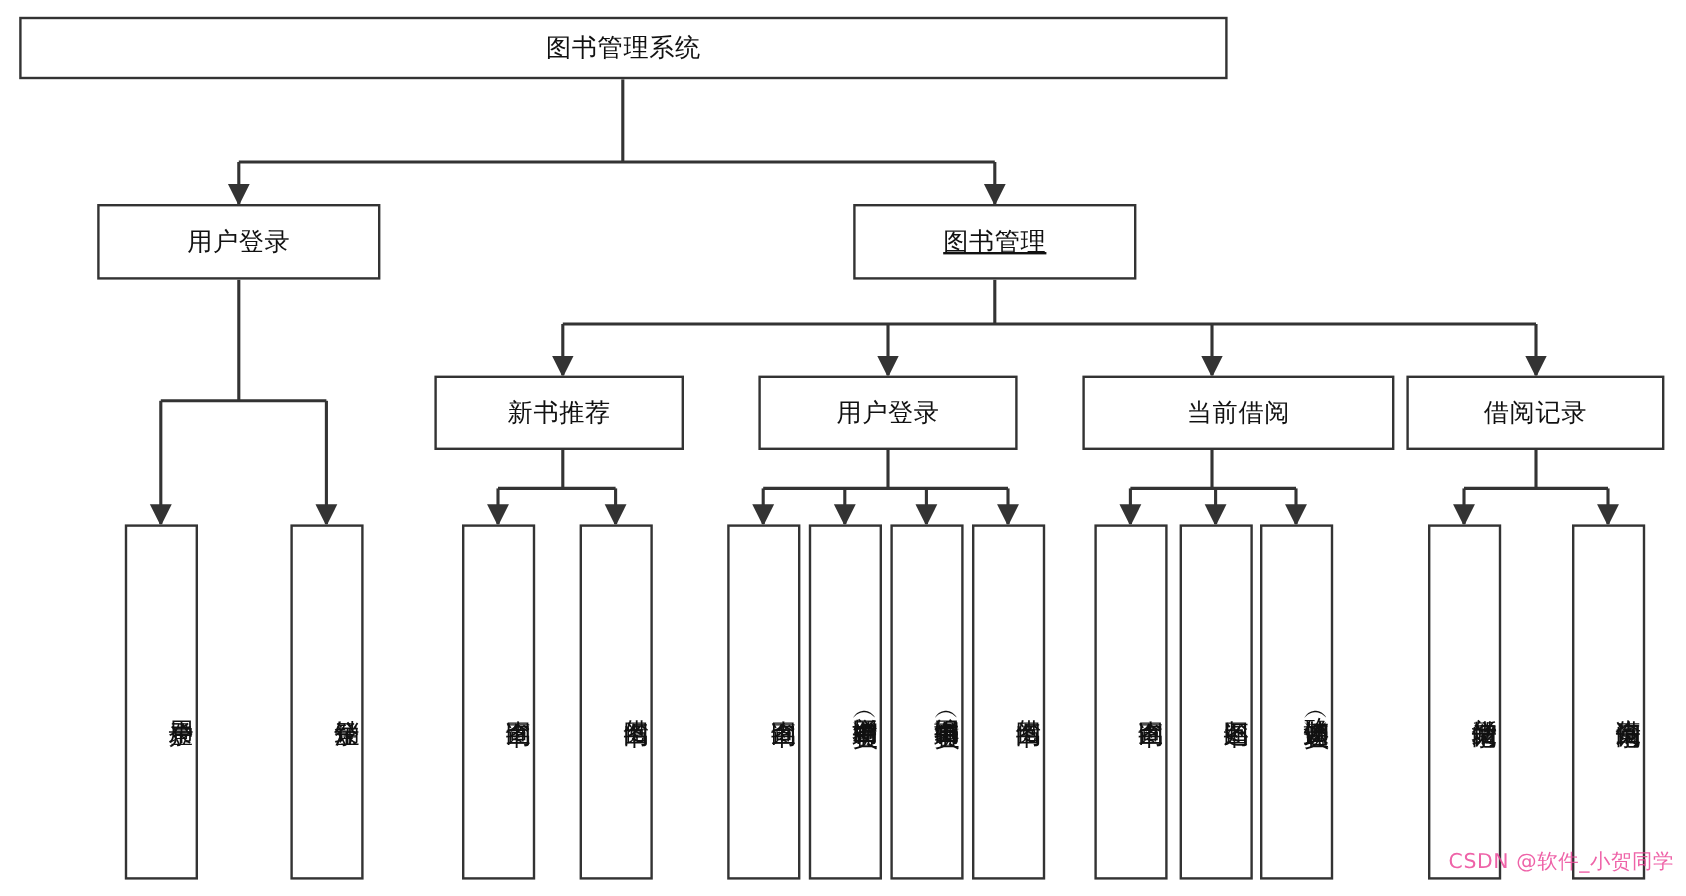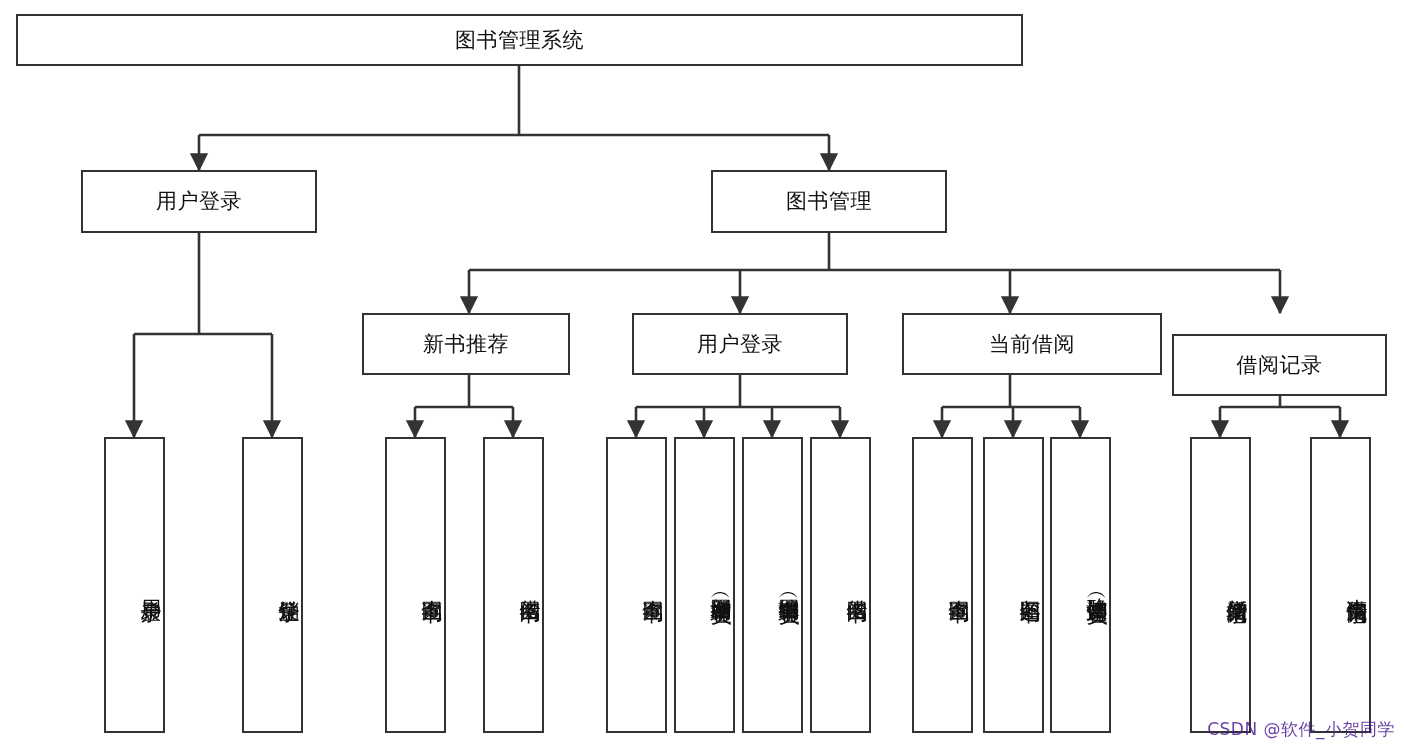--- a/index.html
+++ b/index.html
@@ -52,23 +52,23 @@
   }
   .node.vert.tall {
     align-items: flex-start;
   }
   .node .lbl {
     display: block;
   }
   #watermark {
     position: absolute;
     right: 10px;
-    bottom: 6px;
+    bottom: 18px;
     font-size: 17px;
-    color: #4c1d95;
+    color: #ec4899;
     opacity: 0.85;
     white-space: nowrap;
     letter-spacing: 0.5px;
   }
 </style>
 </head>
 <body>
 
 <div id="canvas">
 
@@ -116,35 +116,35 @@
   </svg>
 
   <div class="node horiz" id="node-root" style="left: 16px; top: 14px; width: 1007px; height: 52px;">
     <span class="lbl">图书管理系统</span>
   </div>
 
   <div id="nodes-level2">
       <div class="node horiz" style="left: 81px; top: 170px; width: 236px; height: 63px;">
         <span class="lbl">用户登录</span>
       </div>
-      <div class="node horiz" style="left: 711px; top: 170px; width: 236px; height: 63px;">
+      <div class="node horiz" style="left: 711px; top: 170px; width: 236px; height: 63px; text-decoration: underline;">
         <span class="lbl">图书管理</span>
       </div>
     </div>
   <div id="nodes-level3">
       <div class="node horiz" style="left: 362px; top: 313px; width: 208px; height: 62px;">
         <span class="lbl">新书推荐</span>
       </div>
       <div class="node horiz" style="left: 632px; top: 313px; width: 216px; height: 62px;">
         <span class="lbl">用户登录</span>
       </div>
       <div class="node horiz" style="left: 902px; top: 313px; width: 260px; height: 62px;">
         <span class="lbl">当前借阅</span>
       </div>
-      <div class="node horiz" style="left: 1172px; top: 313px; width: 215px; height: 62px; margin-top: 21px;">
+      <div class="node horiz" style="left: 1172px; top: 313px; width: 215px; height: 62px;">
         <span class="lbl">借阅记录</span>
       </div>
     </div>
   <div id="nodes-leaves">
       <div class="node vert tall" style="left: 104px; top: 437px; width: 61px; height: 296px;">
         <span class="lbl">用户登录</span>
       </div>
       <div class="node vert tall" style="left: 242px; top: 437px; width: 61px; height: 296px;">
         <span class="lbl">注销登录</span>
       </div>

